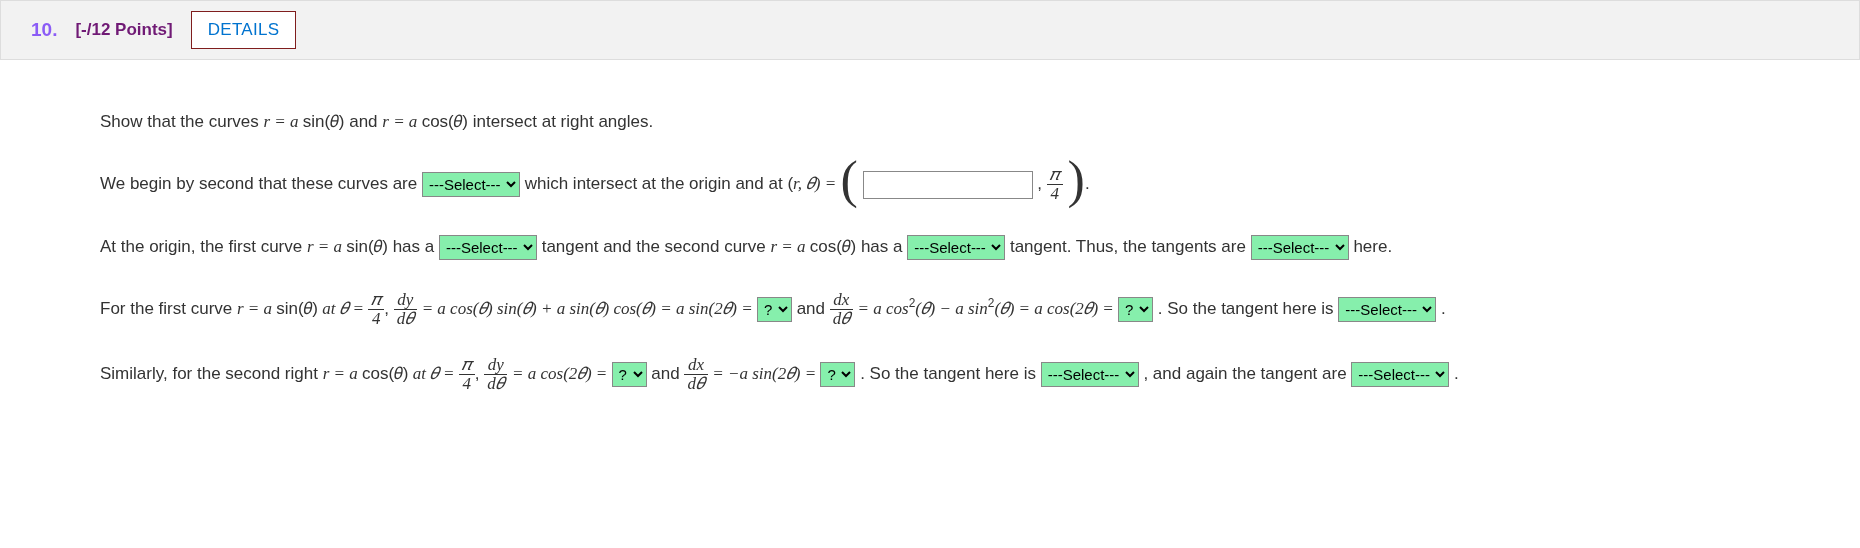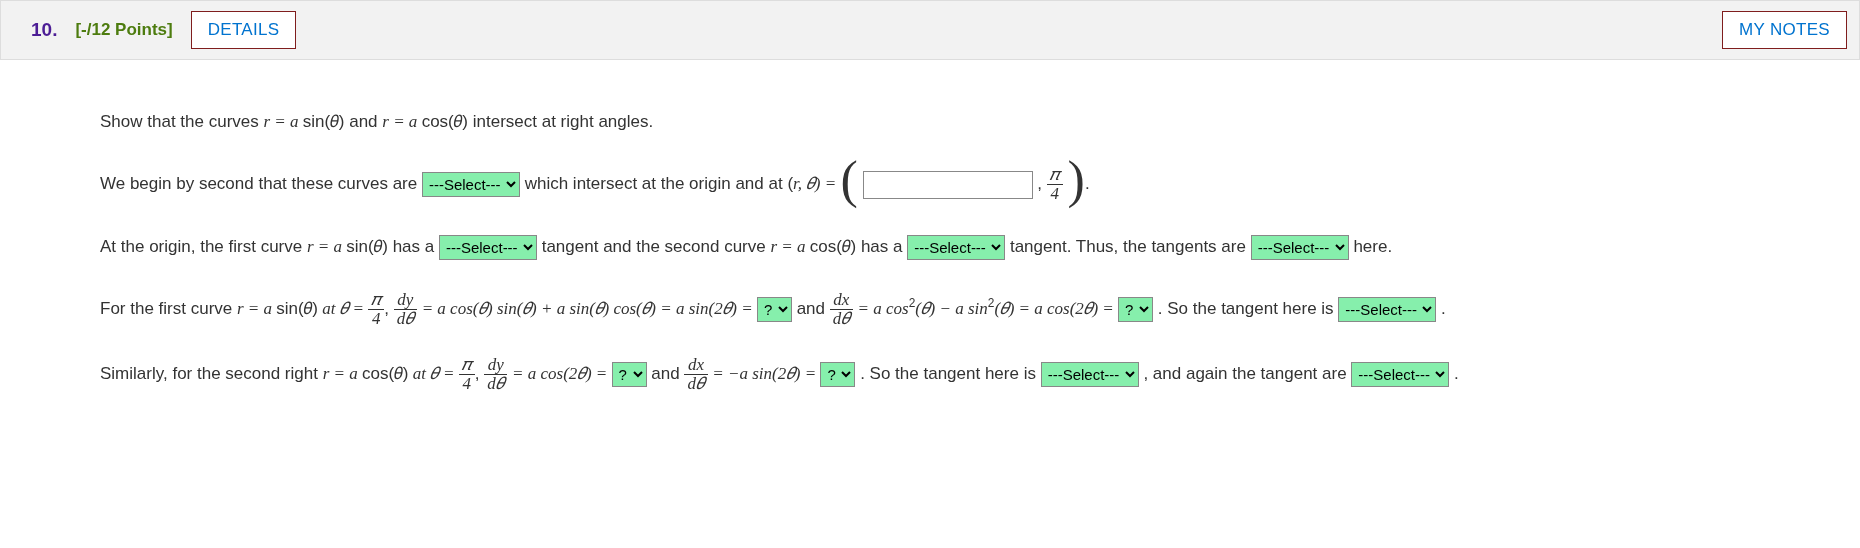--- a/index.html
+++ b/index.html
@@ -7,22 +7,22 @@
   font-family:"Helvetica Neue",Helvetica,Arial,sans-serif;
   font-size:17px; color:#333; background:#fff;
 }
 .wrap{ width:1860px; }
 .header{
   display:flex; align-items:center; justify-content:space-between;
   background:#f2f2f2; border:1px solid #ddd;
   padding:10px 12px 10px 30px; box-sizing:border-box;
 }
 .hleft{ display:flex; align-items:center; gap:18px; }
-.hnum{ font-weight:700; color:#4c1d95; font-size:19px; }
-.pts{ font-weight:700; color:#4d7c0f; }
+.hnum{ font-weight:700; color:#8b5cf6; font-size:19px; }
+.pts{ font-weight:700; color:#701a75; }
 .btn{
   display:inline-flex; align-items:center; justify-content:center;
   border:1px solid #7f1d1d; color:#0073cf; background:#fff;
   padding:8px 16px; font-size:17px; letter-spacing:.3px;
   cursor:pointer; user-select:none;
 }
 .hright{ display:flex; gap:18px; }
 .content{
   padding:18px 30px 18px 100px; line-height:1.9;
   box-sizing:border-box; width:100%;
@@ -54,21 +54,20 @@
 <body>
 <div class="wrap">
 
 <div class="header">
   <div class="hleft">
     <span class="hnum">10.</span>
     <span class="pts">[-/12 Points]</span>
     <span class="btn">DETAILS</span>
   </div>
   <div class="hright">
-    <span class="btn">MY NOTES</span>
   </div>
 </div>
 
 <div class="content">
 
 <div class="p">
 <span>Show that the curves </span><span class="it">r = a </span><span>sin(𝜃)</span><span> and </span><span class="it">r = a </span><span>cos(𝜃)</span><span> intersect at right angles.</span>
 </div>
 
 <div class="p">

